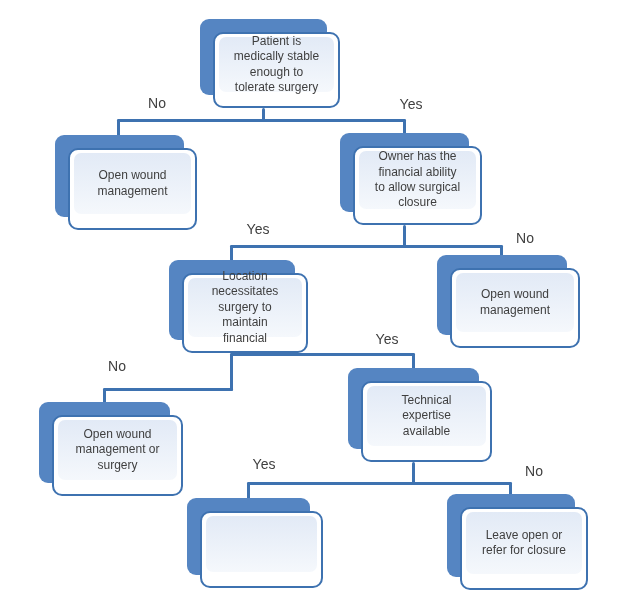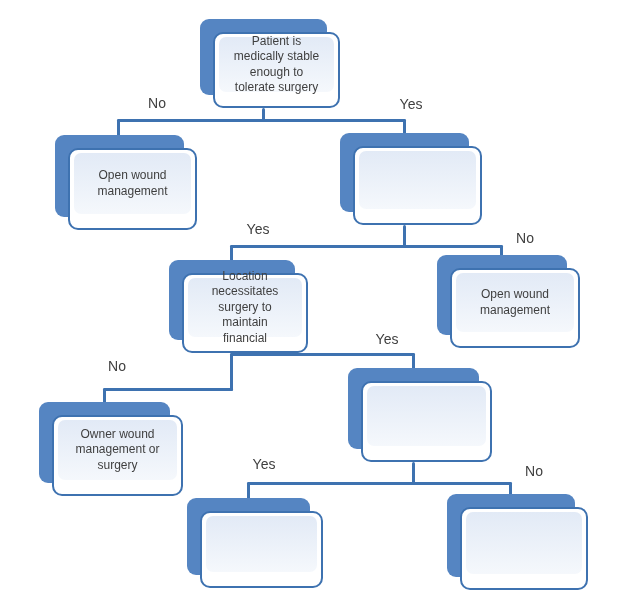--- a/index.html
+++ b/index.html
@@ -108,20 +108,21 @@
     <div class="front">
       <div class="inner"></div>
       <div class="label">Open wound management</div>
     </div>
   </div>
 
   <div class="node" style="left:340px; top:133px; --w:129px; --h:79px;">
     <div class="shadow"></div>
     <div class="front">
       <div class="inner"></div>
+      <div class="label">Owner has the financial ability to allow surgical closure</div>
     </div>
   </div>
 
   <div class="node" style="left:169px; top:260px; --w:126px; --h:80px;">
     <div class="shadow"></div>
     <div class="front">
       <div class="inner"></div>
       <div class="label">Location necessitates surgery to maintain financial</div>
     </div>
   </div>
@@ -131,38 +132,40 @@
     <div class="front">
       <div class="inner"></div>
       <div class="label">Open wound management</div>
     </div>
   </div>
 
   <div class="node" style="left:39px; top:402px; --w:131px; --h:81px;">
     <div class="shadow"></div>
     <div class="front">
       <div class="inner"></div>
-      <div class="label">Owner wound management or surgery</div>
+      <div class="label">Open wound management or surgery</div>
     </div>
   </div>
 
   <div class="node" style="left:348px; top:368px; --w:131px; --h:81px;">
     <div class="shadow"></div>
     <div class="front">
       <div class="inner"></div>
+      <div class="label">Technical expertise available</div>
     </div>
   </div>
 
   <div class="node" style="left:187px; top:498px; --w:123px; --h:77px;">
     <div class="shadow"></div>
     <div class="front">
       <div class="inner"></div>
     </div>
   </div>
 
   <div class="node" style="left:447px; top:494px; --w:128px; --h:83px;">
     <div class="shadow"></div>
     <div class="front">
       <div class="inner"></div>
+      <div class="label">Leave open or refer for closure</div>
     </div>
   </div>
 
 </div>
 
 </body></html>

